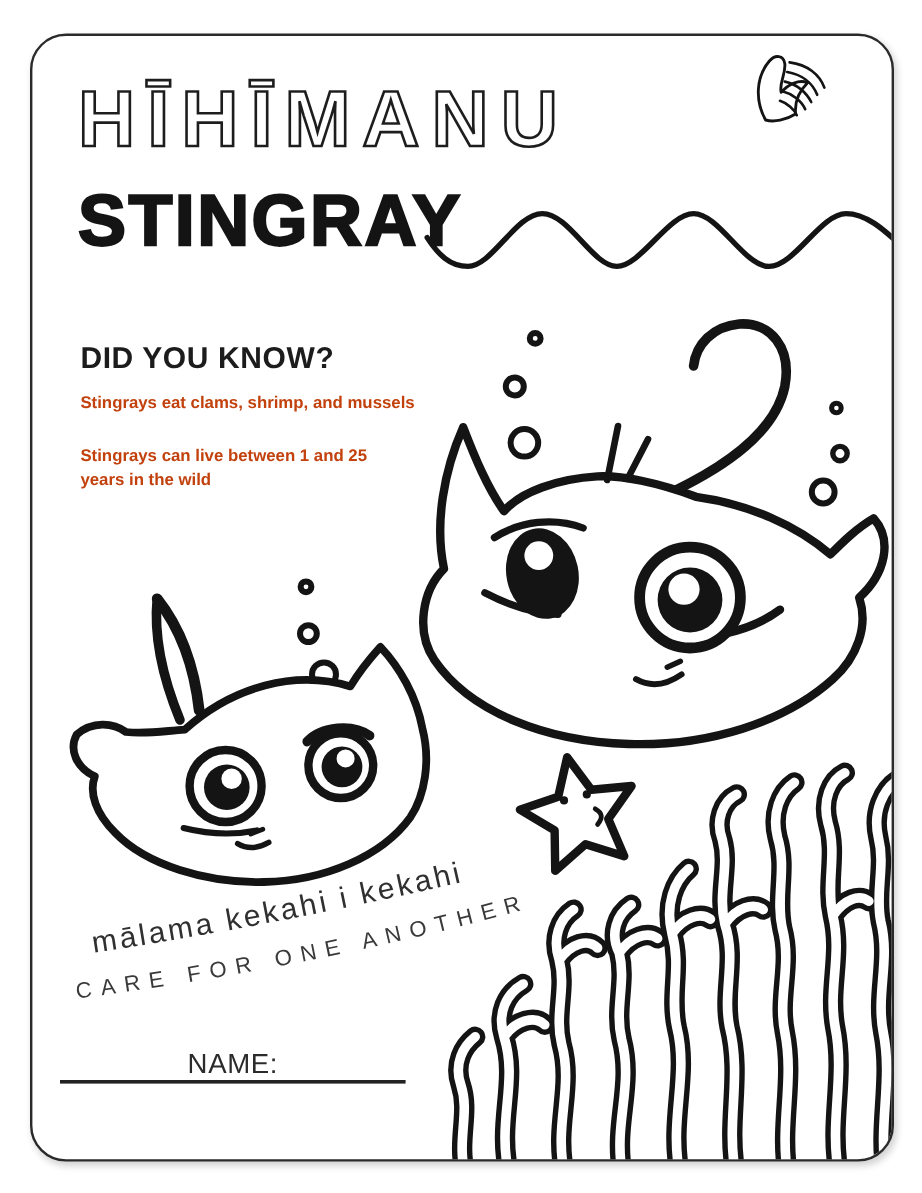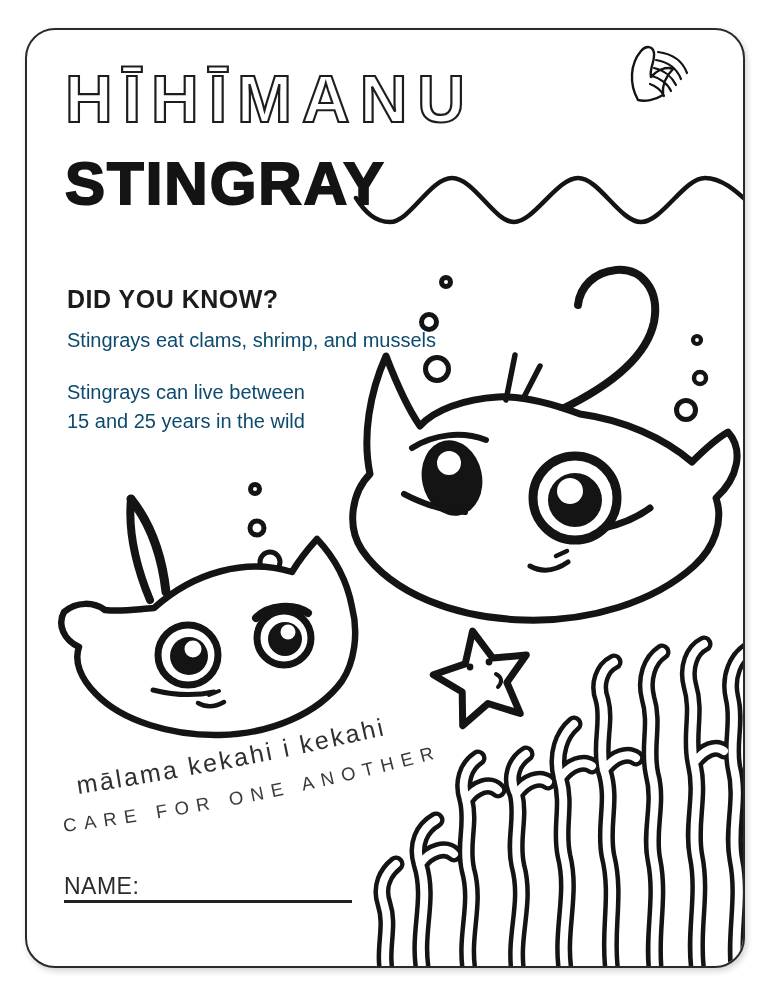--- a/index.html
+++ b/index.html
@@ -13,27 +13,27 @@
     letter-spacing:10px;color:#ffffff;-webkit-text-stroke:2.2px #1d1d1d;line-height:1;}
   .title-eng{position:absolute;left:38px;top:124px;font-size:60px;font-weight:700;
     letter-spacing:2px;color:#141414;-webkit-text-stroke:2px #141414;line-height:1;}
 
   .logo-text{position:absolute;left:518px;top:68px;width:220px;text-align:center;}
   .logo-tagline{font-size:10.5px;font-weight:700;letter-spacing:1.2px;color:#2BA8A0;}
   .logo-name{font-size:23px;font-weight:700;letter-spacing:.5px;color:#2E3A94;line-height:1.02;margin-top:2px;}
 
   .facts{position:absolute;left:40px;top:255px;width:340px;color:#262626;}
   .facts h2{margin:0;font-size:25px;font-weight:700;letter-spacing:.5px;color:#1c1c1c;}
-  .facts p{margin:12px 0 0 0;font-size:20px;font-weight:400;line-height:1.42;color:#0c4a6e;}
+  .facts p{margin:12px 0 0 0;font-size:14px;font-weight:700;line-height:1.42;color:#c2410c;}
   .facts p.f1{white-space:nowrap;}
   .facts p.f2{margin-top:24px;max-width:245px;}
   .facts p.f3{margin-top:24px;max-width:265px;}
 
-  .field{position:absolute;left:37px;border-bottom:3px solid #222;color:#2b2b2b;
-    font-size:23px;letter-spacing:.5px;}
+  .field{position:absolute;left:23px;border-bottom:3px solid #222;color:#2b2b2b;
+    font-size:23px;letter-spacing:.5px;text-align:center;}
   .field-name{top:843px;width:288px;}
   .field-age{top:890px;width:143px;}
 
   
   .ink{stroke:#141414;fill:none;stroke-linecap:round;stroke-linejoin:round;}
   .fillwhite{fill:#ffffff;}
   .coral-outer use{stroke:#141414;stroke-width:17;fill:none;stroke-linecap:round;stroke-linejoin:round;}
   .coral-inner use{stroke:#ffffff;stroke-width:8;fill:none;stroke-linecap:round;stroke-linejoin:round;}
   .motto-haw{font-family:"Liberation Sans",sans-serif;font-size:25px;letter-spacing:2.5px;fill:#303030;}
   .motto-eng{font-family:"Liberation Sans",sans-serif;font-size:18.5px;letter-spacing:7.5px;fill:#3a3a3a;}
@@ -164,20 +164,20 @@
     </text>
   </svg>
 
   <div class="title-haw">HĪHĪMANU</div>
   <div class="title-eng">STINGRAY</div>
 
 
   <div class="facts">
     <h2>DID YOU KNOW?</h2>
     <p class="f1">Stingrays eat clams, shrimp, and mussels</p>
-    <p class="f3">Stingrays can live between 15 and 25 years in the wild</p>
+    <p class="f3">Stingrays can live between 1 and 25 years in the wild</p>
   </div>
 
   <div class="field field-name">
     <span>NAME:</span>
   </div>
 
 </div>
 
 </body></html>

